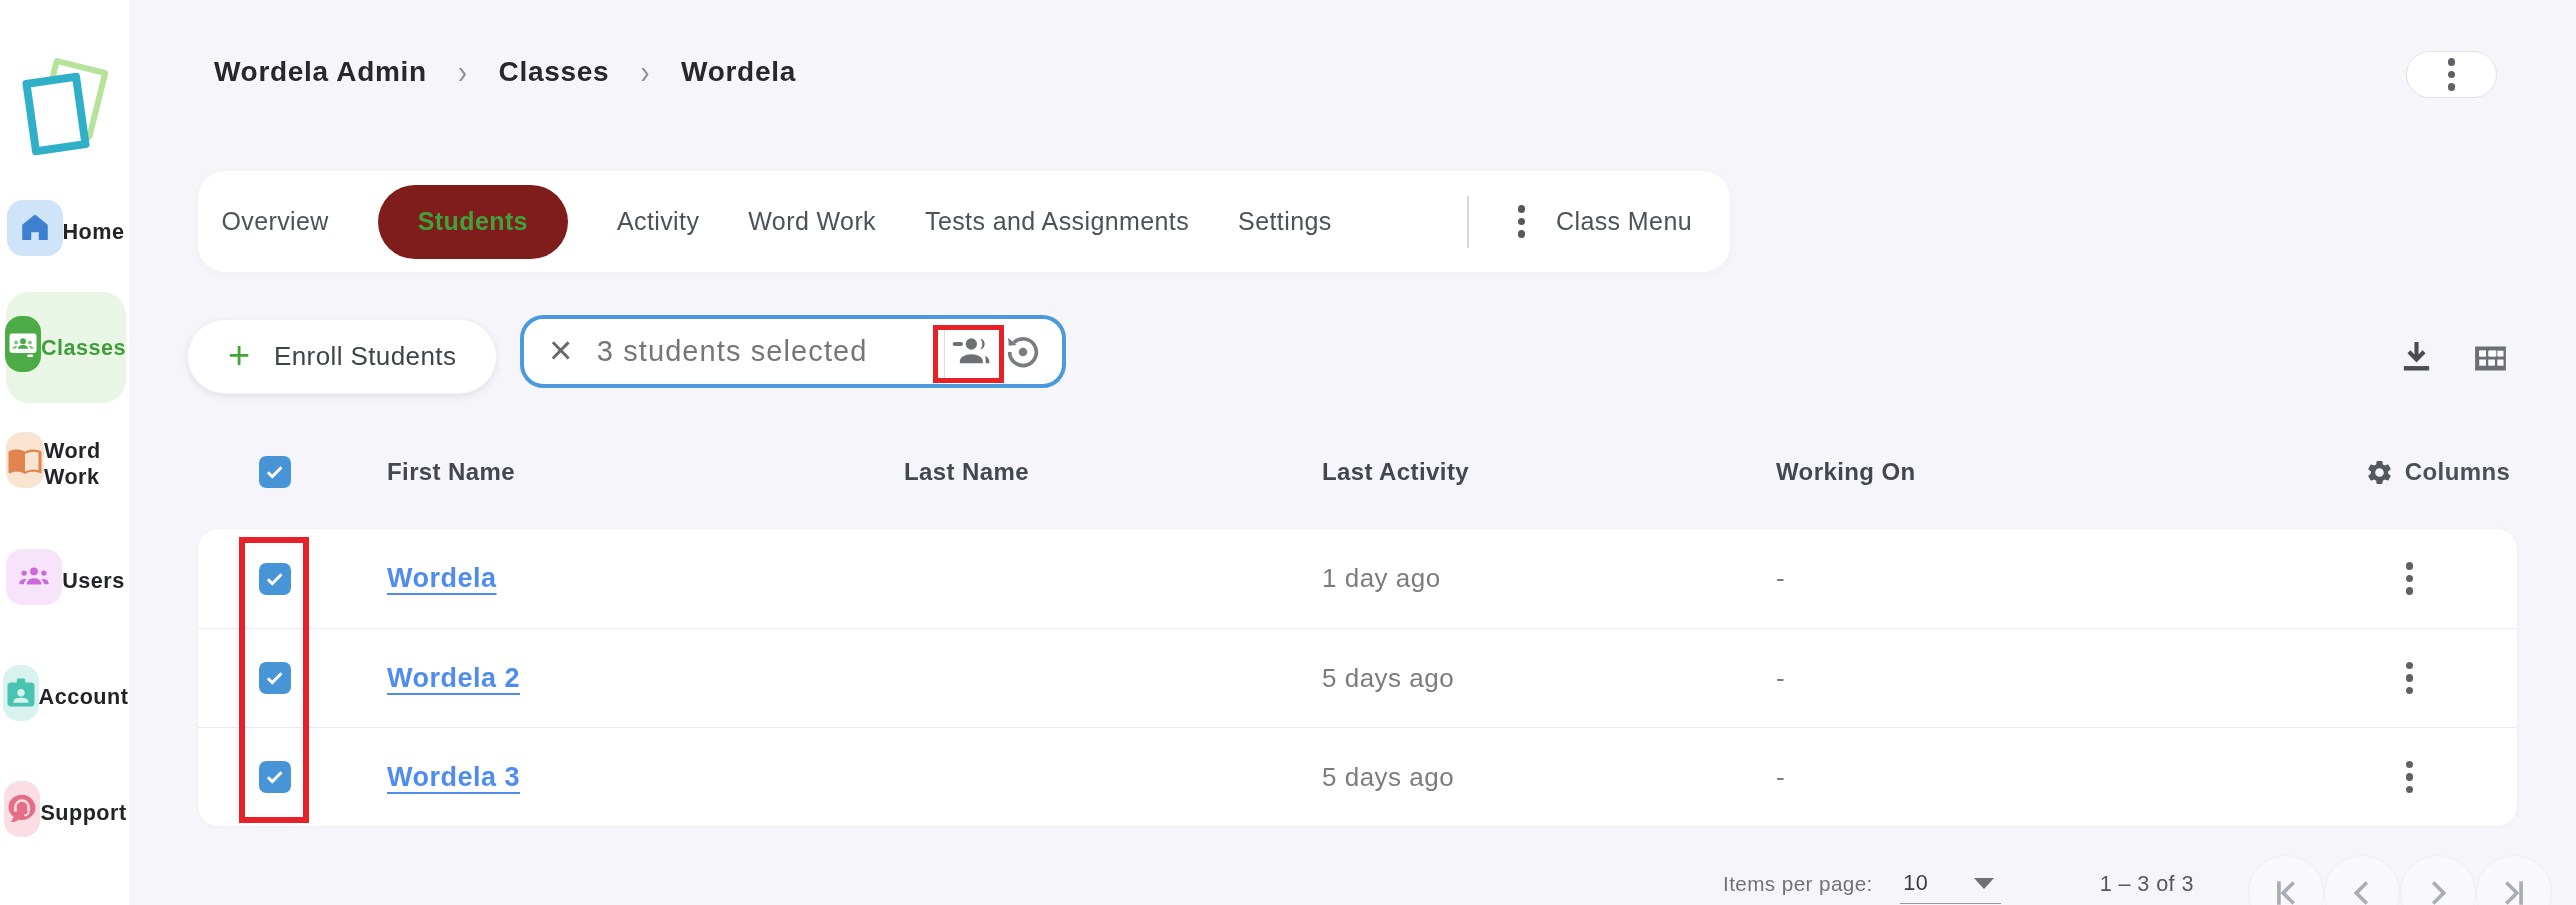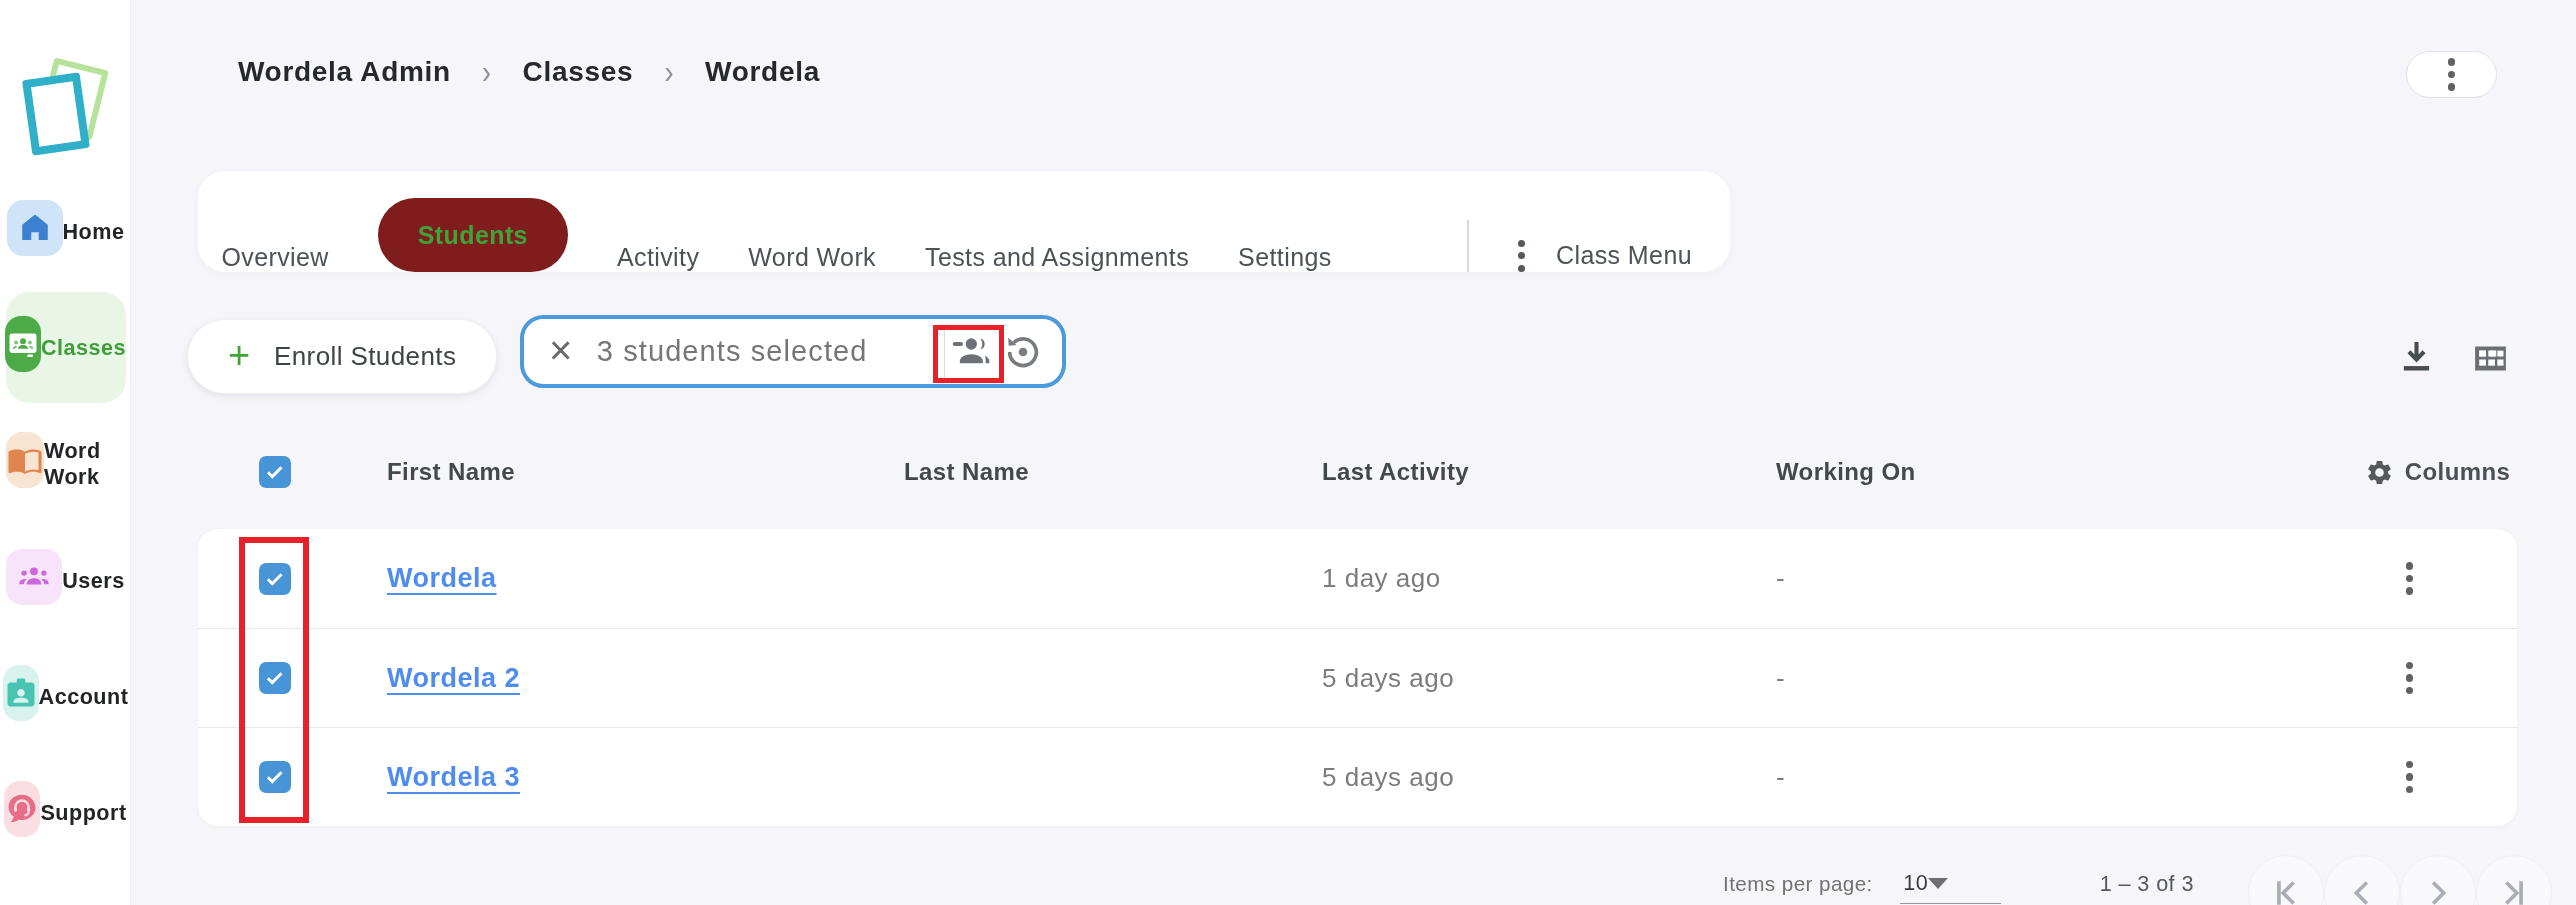--- a/index.html
+++ b/index.html
@@ -28,36 +28,36 @@
   .tile.home { background:#cfe4f9; } .tile.home svg { fill:#3c80cf; }
   .tile.classes { background:#4cab46; }
   .tile.wordwork { background:#f9e4d2; } .tile.wordwork svg { fill:#e0854f; }
   .tile.users { background:#f7e4fb; } .tile.users svg { fill:#cb68dd; }
   .tile.account { background:#d8f2ed; } .tile.account svg { fill:#49c4b2; }
   .tile.support { background:#fbdee3; } .tile.support svg { fill:#e56e86; }
   .nav-label { font-size:21.6px; font-weight:700; color:#232427; letter-spacing:0.5px; }
   .nav-item.active .nav-label { color:#3f9e3a; }
 
   
-  .breadcrumb { position:absolute; left:238px; top:56px; display:flex; align-items:center; gap:31px;
+  .breadcrumb { position:absolute; left:214px; top:56px; display:flex; align-items:center; gap:31px;
     font-size:28px; font-weight:700; color:#27282b; letter-spacing:0.7px; }
   .crumb { cursor:pointer; }
   .crumb-sep { color:#8d9196; font-size:27px; font-weight:400; transform:scaleY(1.25); }
 
   
   .top-menu-btn { position:absolute; left:2406px; top:51px; width:91px; height:47px;
     background:#fff; border:1.8px solid #e1e1e8; border-radius:23.4px;
     display:flex; align-items:center; justify-content:center; cursor:pointer; }
   .dots { display:flex; flex-direction:column; gap:5.4px; }
   .dots i { width:7.2px; height:7.2px; border-radius:50%; background:#5f6164; display:block; }
 
   
   .tabs-bar { position:absolute; left:198px; top:171px; width:1532px; height:101px;
     background:#fff; border-radius:27px; box-shadow:0 1.8px 9px rgba(40,40,80,.04);
-    display:flex; align-items:flex-end; padding:0 38px 0 23.4px; gap:49px;
+    display:flex; align-items:center; padding:0 38px 0 23.4px; gap:49px;
     font-size:25px; color:#4c5258; }
   .tab { cursor:pointer; white-space:nowrap; }
   .tab.active { background:#7f1d1d; color:#3ea339; padding:0 40px; height:74px;
     display:flex; align-items:center; border-radius:40px; font-weight:700; }
   .tabs-divider { width:1.8px; height:52px; background:#d8d8de; margin-left:auto; }
   .class-menu { display:flex; align-items:center; gap:31px; cursor:pointer; color:#4c5258; white-space:nowrap; }
   .class-menu .dots i { background:#55585c; }
 
   
   .enroll-btn { position:absolute; left:187px; top:319px; height:75px; padding:0 40px;
@@ -96,21 +96,21 @@
   .trow + .trow { border-top:1.8px solid #e8e8ee; }
   .fname a { color:#4e8cf0; font-size:27px; font-weight:600; text-decoration:underline;
     text-underline-offset:6.3px; cursor:pointer; letter-spacing:0.5px; }
   .muted { color:#7a7c80; font-size:26px; letter-spacing:0.5px; }
   .row-menu { width:49px; height:63px; margin-left:20px; display:flex; align-items:center; justify-content:center; cursor:pointer; }
 
   
   .footer { position:absolute; left:1723px; top:854px; height:59px; display:flex; align-items:center; }
   .fp-label { font-size:20.7px; color:#737373; letter-spacing:0.4px; }
   .fp-select { margin-left:27px; width:101px; border-bottom:1.8px solid #96969c; height:40px;
-    display:flex; align-items:center; justify-content:flex-start; padding:0 7.2px 0 3.6px;
+    display:flex; align-items:center; justify-content:space-between; padding:0 7.2px 0 3.6px;
     font-size:21.6px; color:#3c3c40; cursor:pointer; }
   .caret { width:0; height:0; border-left:10px solid transparent; border-right:10px solid transparent; border-top:11.7px solid #6e6e73; }
   .fp-range { margin-left:99px; font-size:21.6px; color:#55585e; white-space:nowrap; }
   .pager { margin-left:54px; display:flex; }
   .pg-btn { width:76px; height:76px; border-radius:50%; border:1.8px solid #eeeef4; background:rgba(255,255,255,.35);
     display:flex; align-items:center; justify-content:center; margin-top:18px; cursor:pointer; }
   .pg-btn svg { width:34px; height:34px; stroke:#abadb5; stroke-width:2.6; fill:none; stroke-linecap:square; }
 
   
   .annot { position:absolute; border:6.3px solid #e62228; pointer-events:none; }

